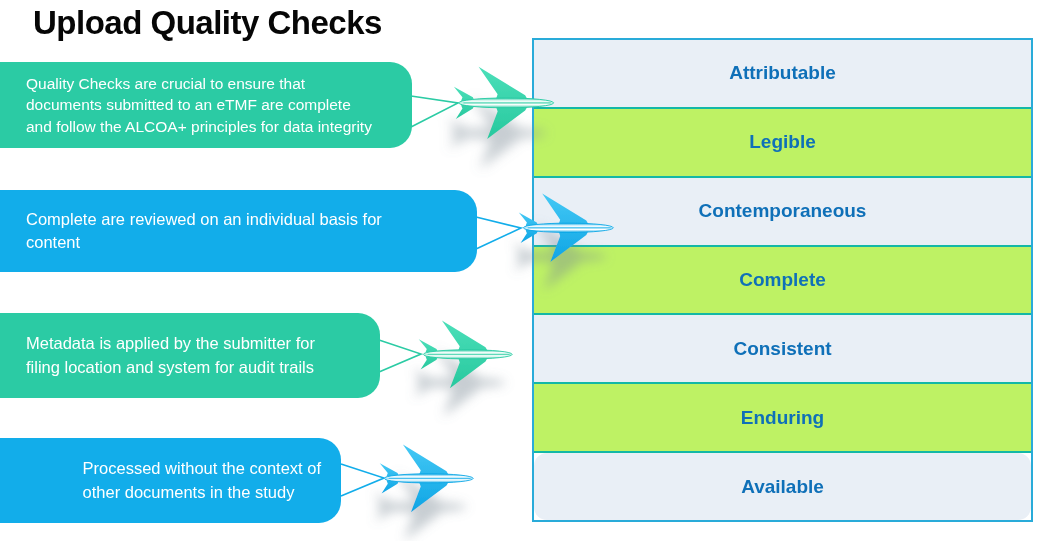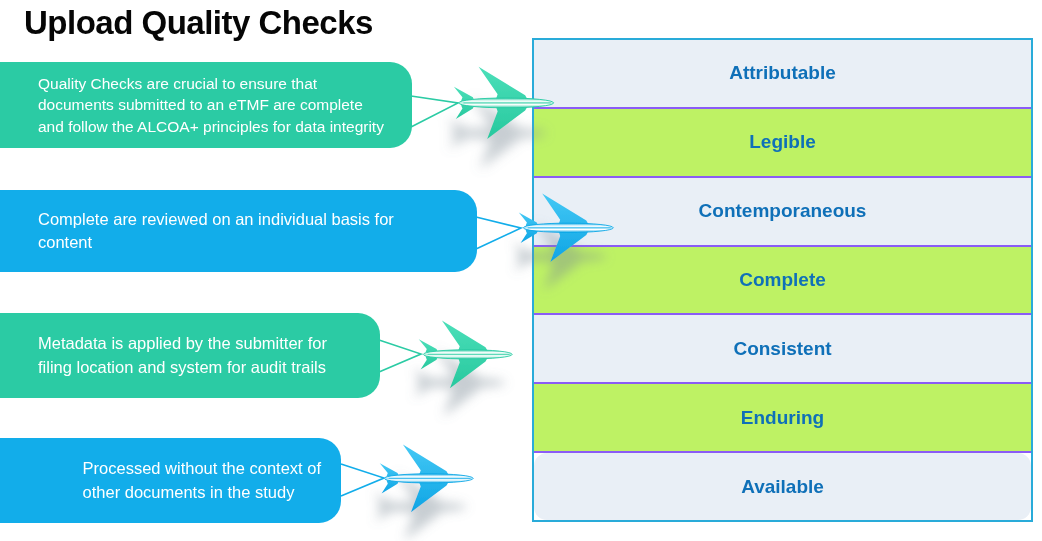--- a/index.html
+++ b/index.html
@@ -6,40 +6,40 @@
   .canvas {
     position: relative;
     width: 1042px;
     height: 541px;
     background: #ffffff;
     overflow: hidden;
     font-family: "Liberation Sans", sans-serif;
   }
   .title {
     position: absolute;
-    left: 24px;
+    left: 33px;
     top: 4px;
     margin: 0;
     font-size: 33px;
     font-weight: 900;
     letter-spacing: -0.5px;
     color: #060606;
   }
   .callout {
     position: absolute;
     left: 0;
     display: flex;
     align-items: center;
     color: #ffffff;
     border-radius: 0 22px 22px 0;
     box-sizing: border-box;
   }
   .callout p {
     margin: 0;
-    padding-left: 38px;
+    padding-left: 26px;
     padding-right: 20px;
     white-space: pre-line;
   }
   .teal-bg { background: #2BCBA4; }
   .blue-bg { background: #12ADEA; }
   .c1 { top: 62px;  width: 412px; height: 86px; font-size: 15.5px; line-height: 1.38; }
   .c2 { top: 190px; width: 477px; height: 82px; font-size: 16.5px; line-height: 1.42; }
   .c3 { top: 313px; width: 380px; height: 85px; font-size: 16.5px; line-height: 1.42; }
   .c4 { top: 438px; width: 341px; height: 85px; font-size: 16.5px; line-height: 1.42; justify-content: flex-end; }
 
@@ -52,21 +52,21 @@
     display: flex;
     flex-direction: column;
     border: 2px solid #29ABD9;
     box-sizing: border-box;
   }
   .trow {
     flex: 1;
     display: flex;
     align-items: center;
     justify-content: center;
-    border-bottom: 2px solid #8b5cf6;
+    border-bottom: 2px solid #14b8a6;
     font-weight: bold;
     font-size: 19px;
     color: #0F70B8;
   }
   .trow:last-child { border-bottom: none; border-radius: 13px; }
   .row-light { background: #E9EFF6; }
   .row-dark  { background: #bef264; }
 
   .overlay {
     position: absolute;

